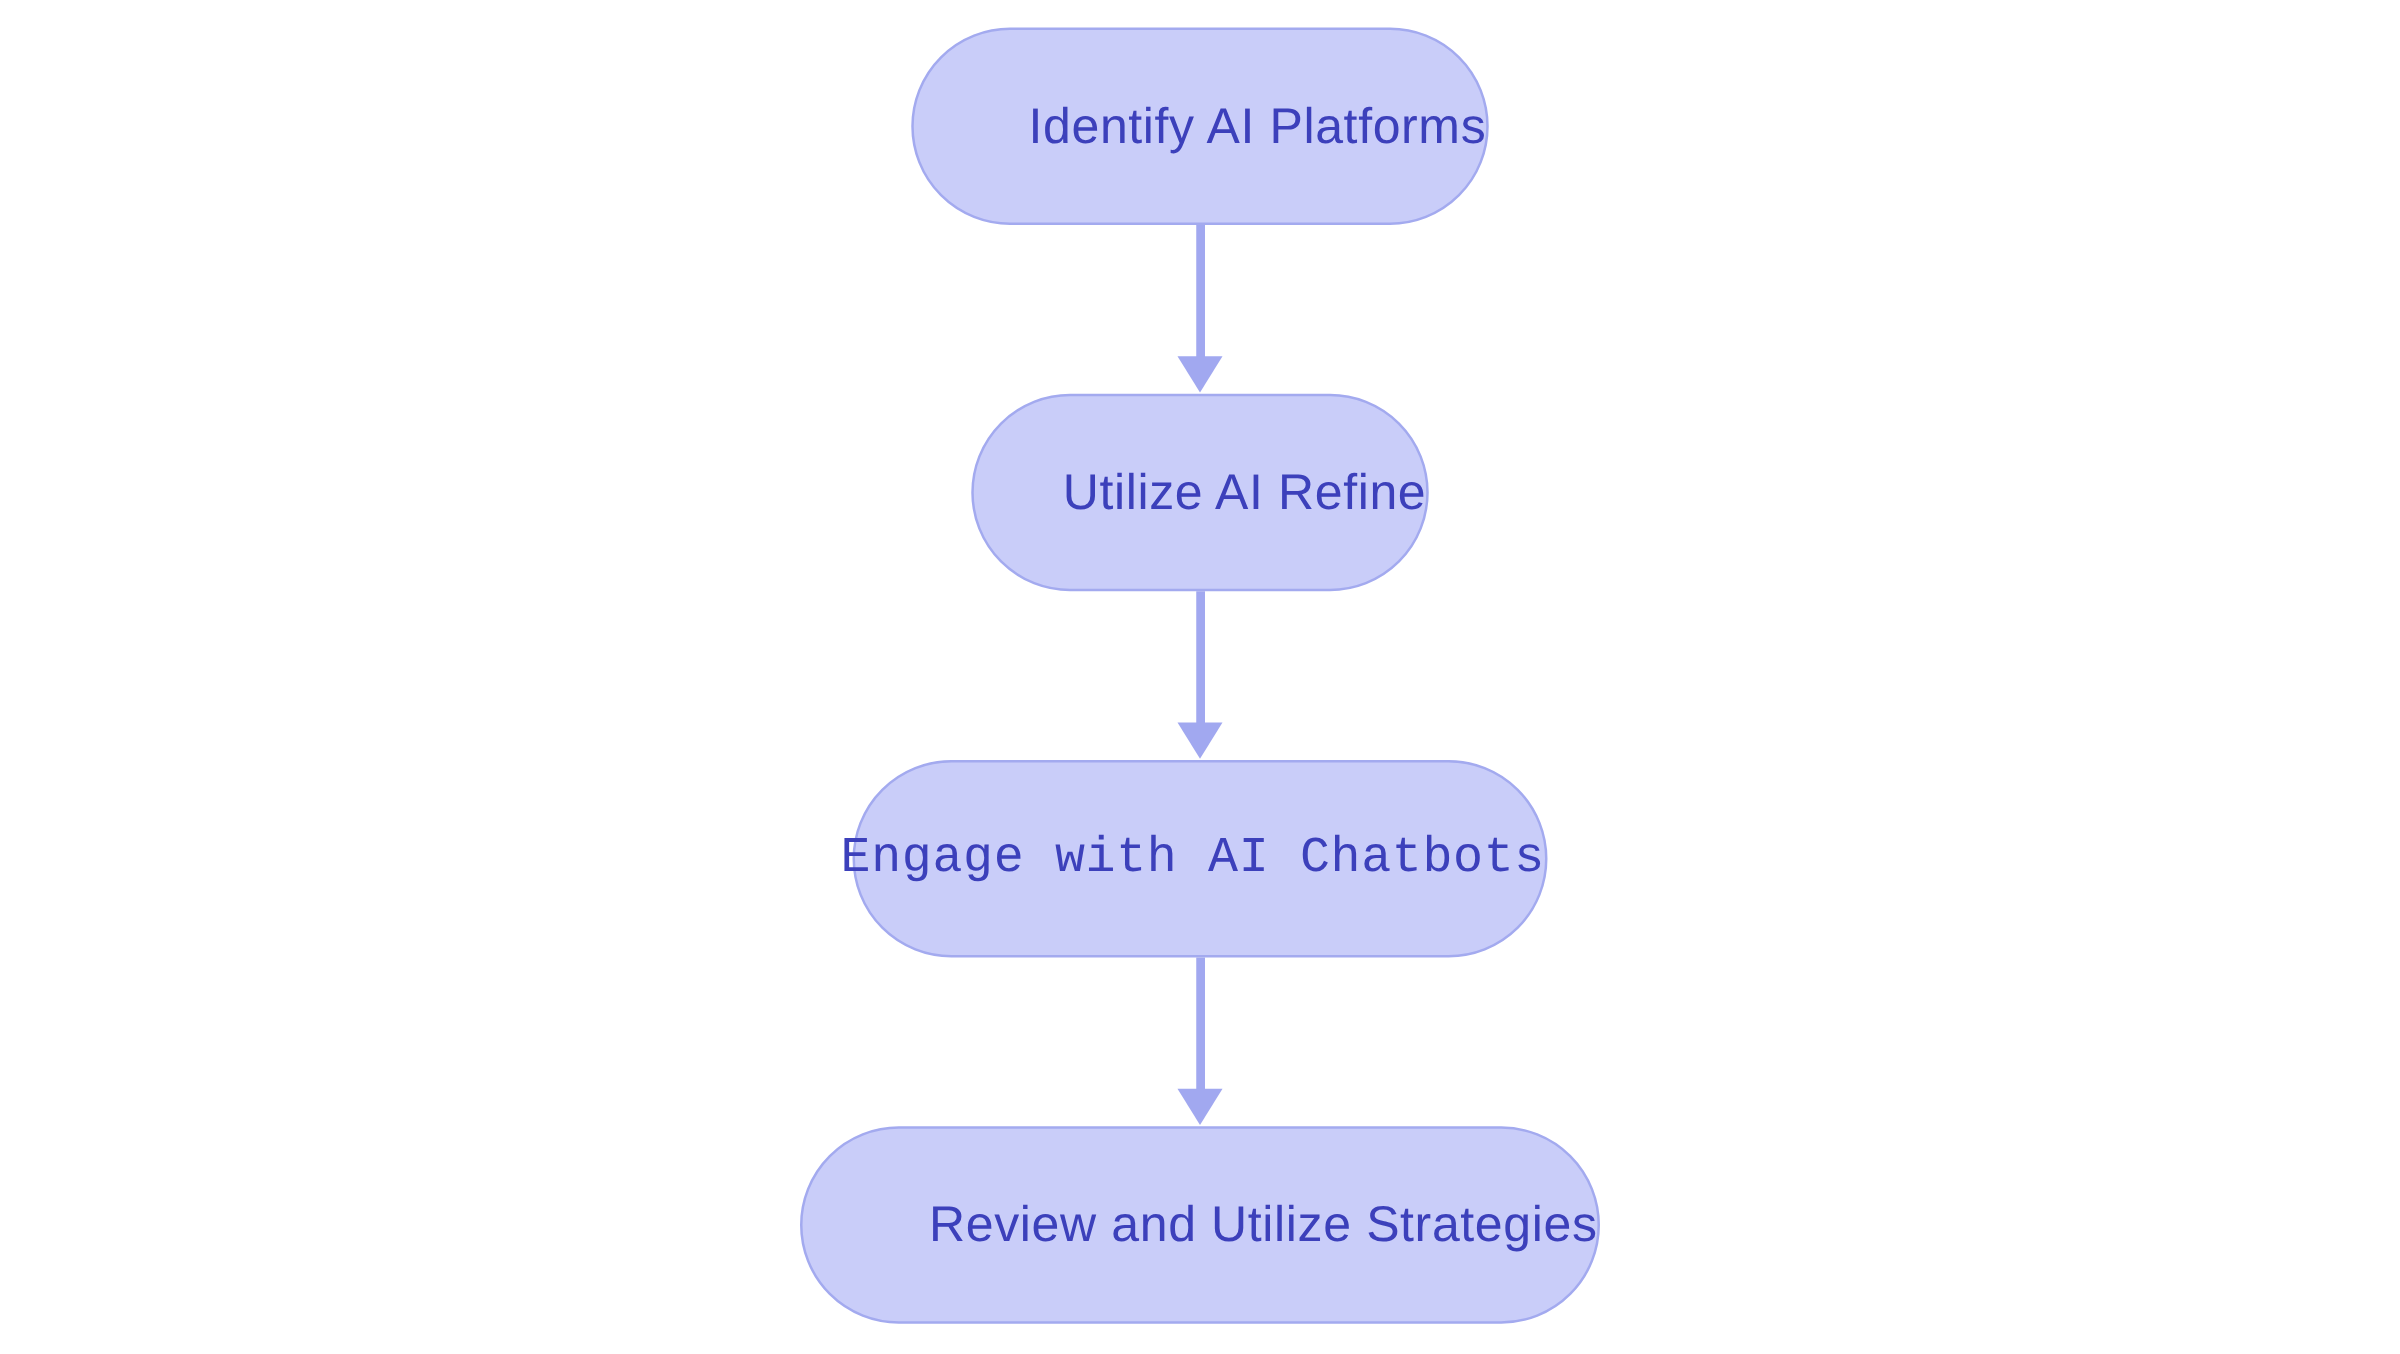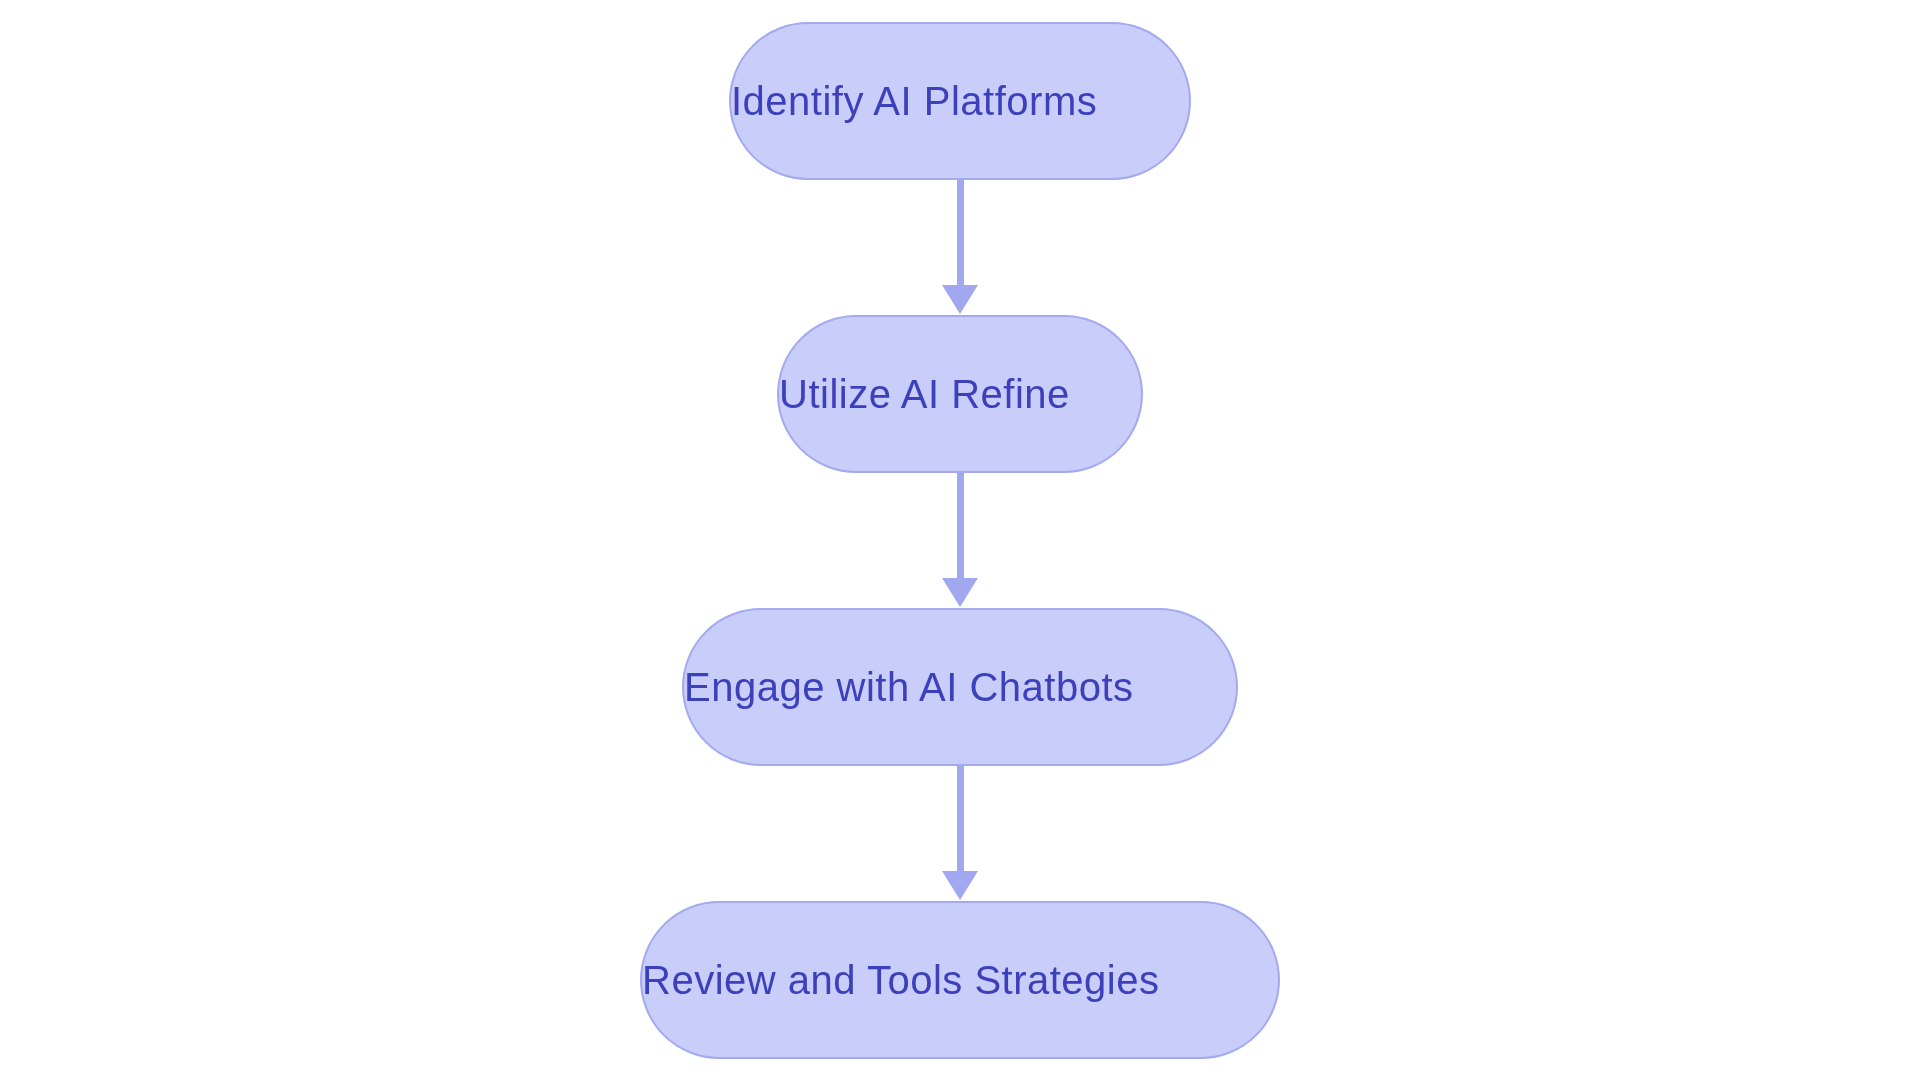--- a/index.html
+++ b/index.html
@@ -19,33 +19,33 @@
     align-items: center;
     padding-top: 22px;
   }
   .node {
     height: 158px;
     border-radius: 80px;
     background: #c9cdf9;
     border: 2px solid #a3aaef;
     display: flex;
     align-items: center;
-    justify-content: flex-start;
+    justify-content: flex-end;
     flex: 0 0 auto;
   }
   .node-label {
     color: #3c40bb;
     font-size: 40px;
     font-weight: 400;
     letter-spacing: 0.5px;
     white-space: nowrap;
   }
   .node-w1 { width: 462px; }
   .node-w2 { width: 366px; }
-  .node-w3 { width: 556px; }
+  .node-w3 { width: 556px; font-family: Liberation Mono, monospace; }
   .node-w4 { width: 640px; }
   .arrow {
     height: 135px;
     display: flex;
     flex-direction: column;
     align-items: center;
     flex: 0 0 auto;
   }
   .arrow-shaft {
     width: 7px;
@@ -87,16 +87,16 @@
   <div class="node node-w3">
     <span class="node-label">Engage with AI Chatbots</span>
   </div>
 
   <div class="arrow">
     <div class="arrow-shaft"></div>
     <div class="arrow-head"></div>
   </div>
 
   <div class="node node-w4">
-    <span class="node-label">Review and Tools Strategies</span>
+    <span class="node-label">Review and Utilize Strategies</span>
   </div>
 
 </div>
 
 </body></html>

